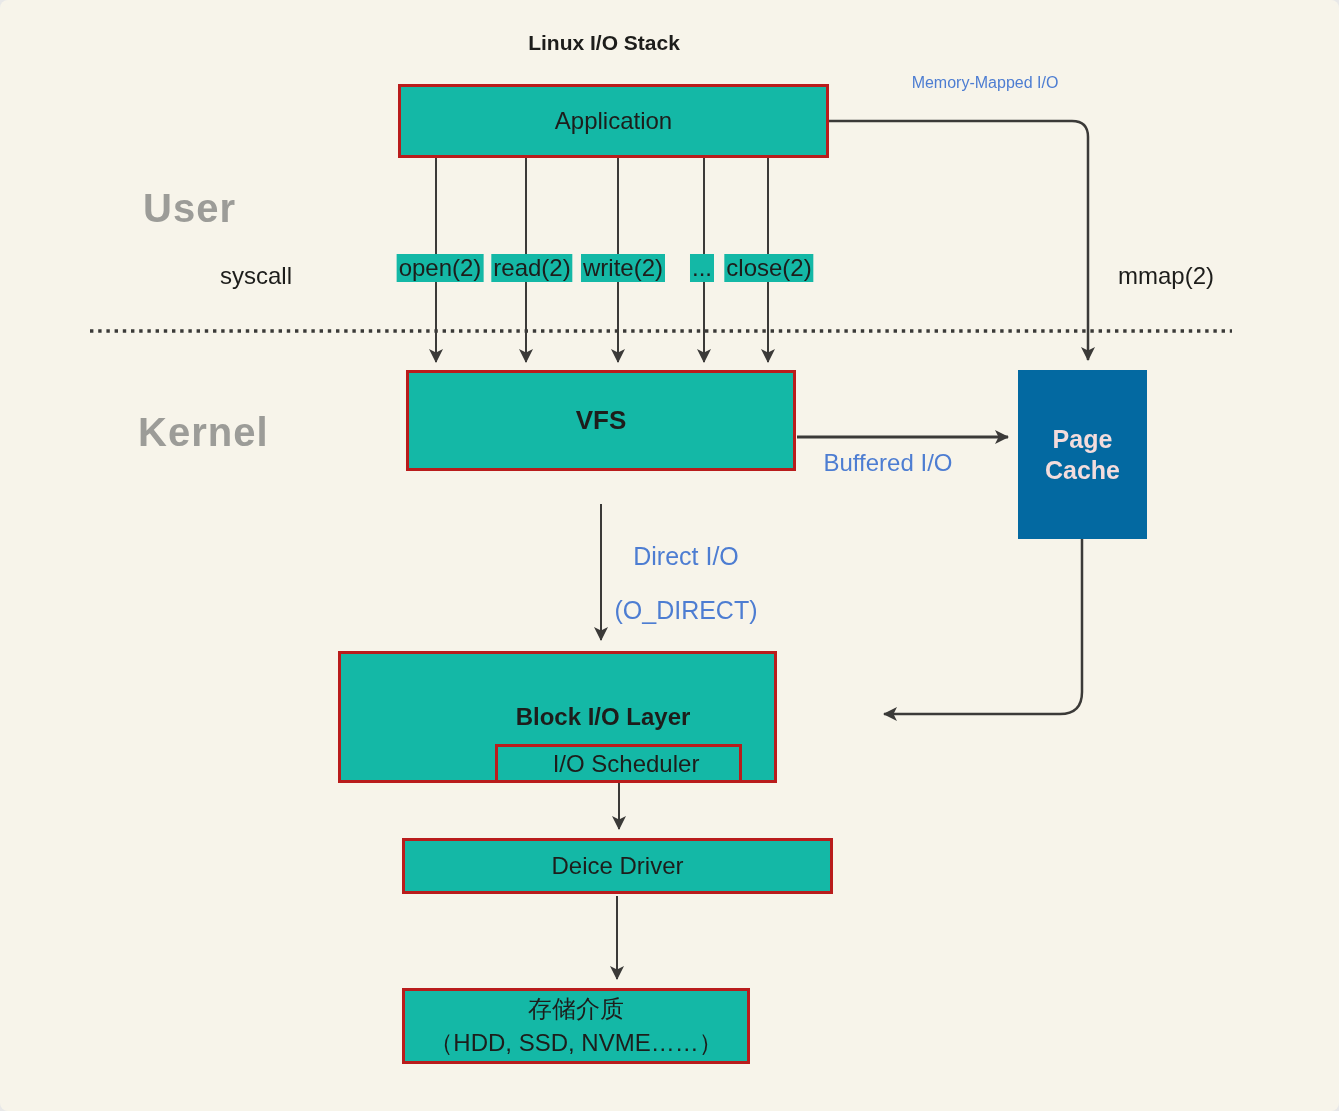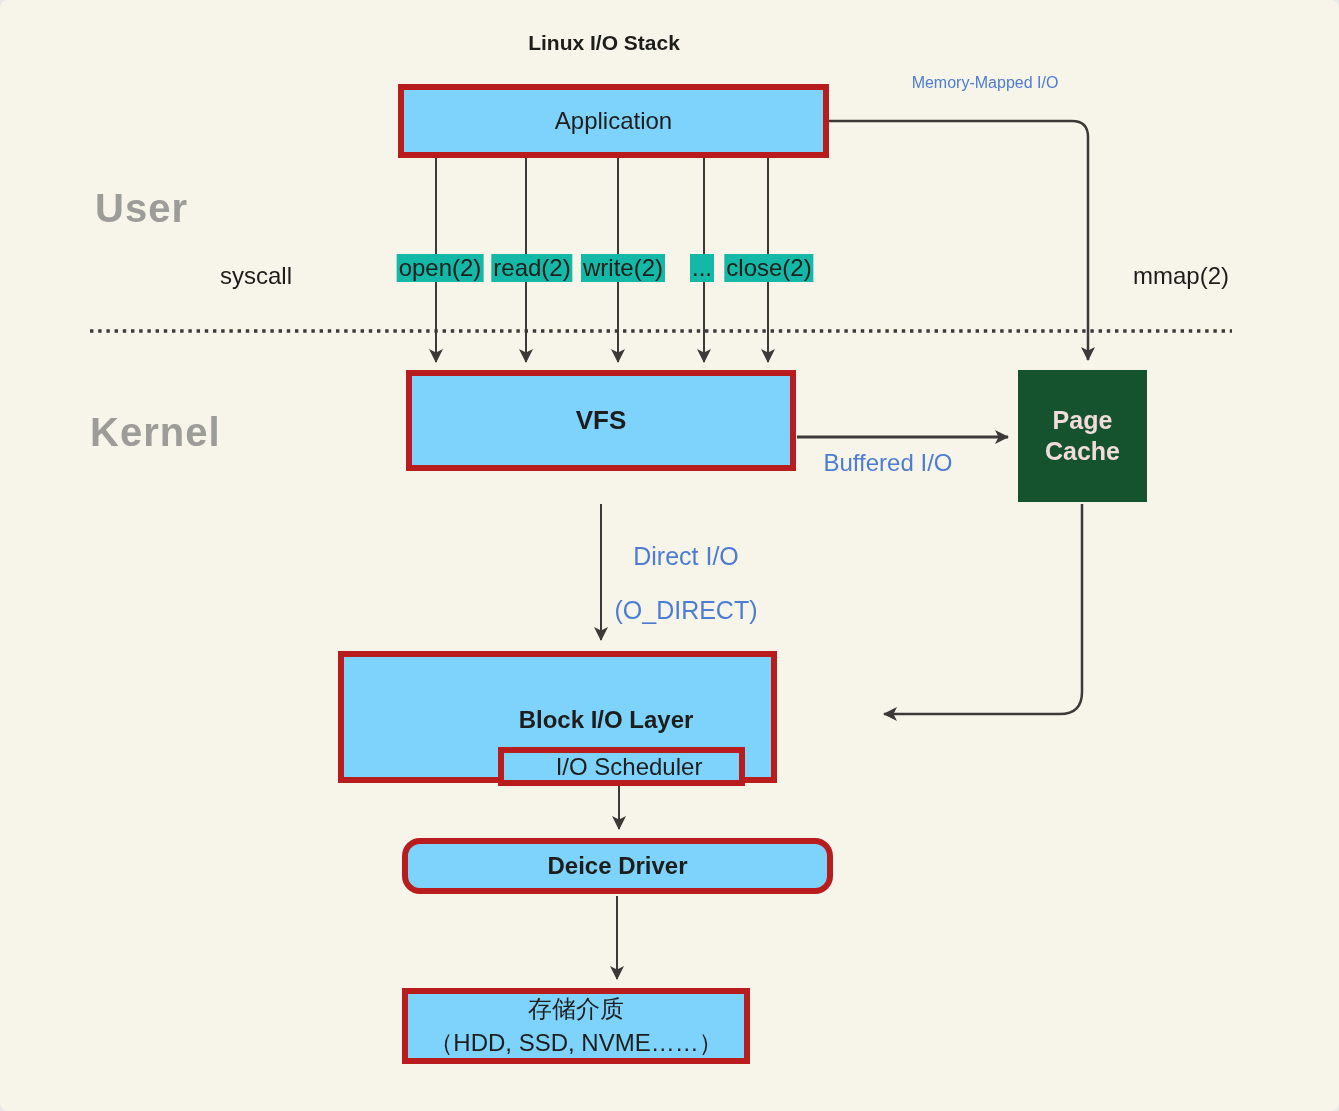--- a/index.html
+++ b/index.html
@@ -5,28 +5,28 @@
   html,body{margin:0;padding:0;background:#e8e8e8;}
   #stage{
     position:relative;width:1339px;height:1111px;
     background:#f7f4ea;overflow:hidden;border-radius:8px;
     font-family:"Liberation Sans","DejaVu Sans",sans-serif;
     color:#1d1d1b;
   }
   .abs{position:absolute;}
   .box{
     position:absolute;box-sizing:border-box;
-    border:6px solid #b91c1c;background:#7dd3fc;
+    border:3px solid #b91c1c;background:#14b8a6;
     display:flex;align-items:center;justify-content:center;
     text-align:center;
   }
   .ctr{transform:translateX(-50%);white-space:nowrap;}
   .blue{color:#4d7dd2;}
   .zone{
-    font-size:40px;font-weight:bold;color:#9c9c98;letter-spacing:1px;
+    font-size:40px;font-weight:bold;color:#9c9c98;letter-spacing:1px;margin-left:48px;
   }
   .sysrow-label{
     position:absolute;top:254px;font-size:24px;
     background:#14b8a6;padding:0 2px;white-space:nowrap;
   }
   svg{position:absolute;left:0;top:0;}
   .conn{stroke:#3b3a38;fill:none;}
 </style>
 </head>
 <body>
@@ -72,47 +72,47 @@
 
   <div class="abs" style="left:220px;top:262px;font-size:24px;">syscall</div>
 
   <span class="sysrow-label ctr" style="left:440px;">open(2)</span>
   <span class="sysrow-label ctr" style="left:532px;">read(2)</span>
   <span class="sysrow-label ctr" style="left:623px;">write(2)</span>
   <span class="sysrow-label ctr" style="left:702px;">...</span>
   <span class="sysrow-label ctr" style="left:769px;">close(2)</span>
 
   <div class="abs ctr blue" style="left:985px;top:74px;font-size:16px;">Memory-Mapped I/O</div>
-  <div class="abs ctr" style="left:1166px;top:262px;font-size:24px;margin-left:15px;">mmap(2)</div>
+  <div class="abs ctr" style="left:1166px;top:262px;font-size:24px;">mmap(2)</div>
 
   <div class="box" style="left:406px;top:370px;width:390px;height:101px;font-size:26px;font-weight:bold;">
     <span>VFS</span>
   </div>
 
-  <div class="box" style="left:1018px;top:370px;width:129px;height:132px;border:none;
-       background:#14532d;color:#f3dcdc;font-size:25px;font-weight:bold;line-height:31px;
+  <div class="box" style="left:1018px;top:370px;width:129px;height:169px;border:none;
+       background:#0369a1;color:#f3dcdc;font-size:25px;font-weight:bold;line-height:31px;
        flex-direction:column;">
     <span>Page</span>
     <span>Cache</span>
   </div>
 
   <div class="abs ctr blue" style="left:888px;top:449px;font-size:24px;">Buffered I/O</div>
 
   <div class="abs ctr blue" style="left:686px;top:542px;font-size:25px;">Direct I/O</div>
   <div class="abs ctr blue" style="left:686px;top:596px;font-size:25px;">(O_DIRECT)</div>
 
   <div class="box" style="left:338px;top:651px;width:439px;height:132px;">
     <span class="abs ctr" style="left:262px;top:49px;font-size:24px;font-weight:bold;">Block I/O Layer</span>
 
     <div class="box" style="left:154px;top:90px;width:247px;height:39px;font-size:24px;padding-left:15px;">
       <span>I/O Scheduler</span>
     </div>
   </div>
 
-  <div class="box" style="left:402px;top:838px;width:431px;height:56px;font-size:24px;font-weight:bold;border-radius:18px;">
+  <div class="box" style="left:402px;top:838px;width:431px;height:56px;font-size:24px;font-weight:normal;">
     <span>Deice Driver</span>
   </div>
 
   <div class="box" style="left:402px;top:988px;width:348px;height:76px;font-size:24px;
        line-height:34px;flex-direction:column;">
     <span>存储介质</span>
     <span>（HDD, SSD, NVME……）</span>
   </div>
 
 </div>

